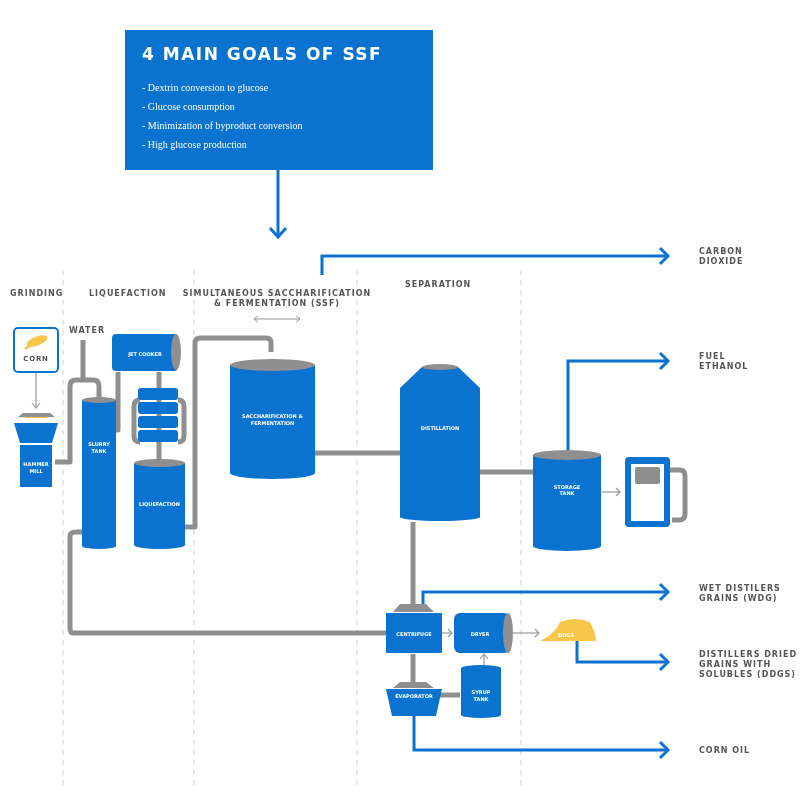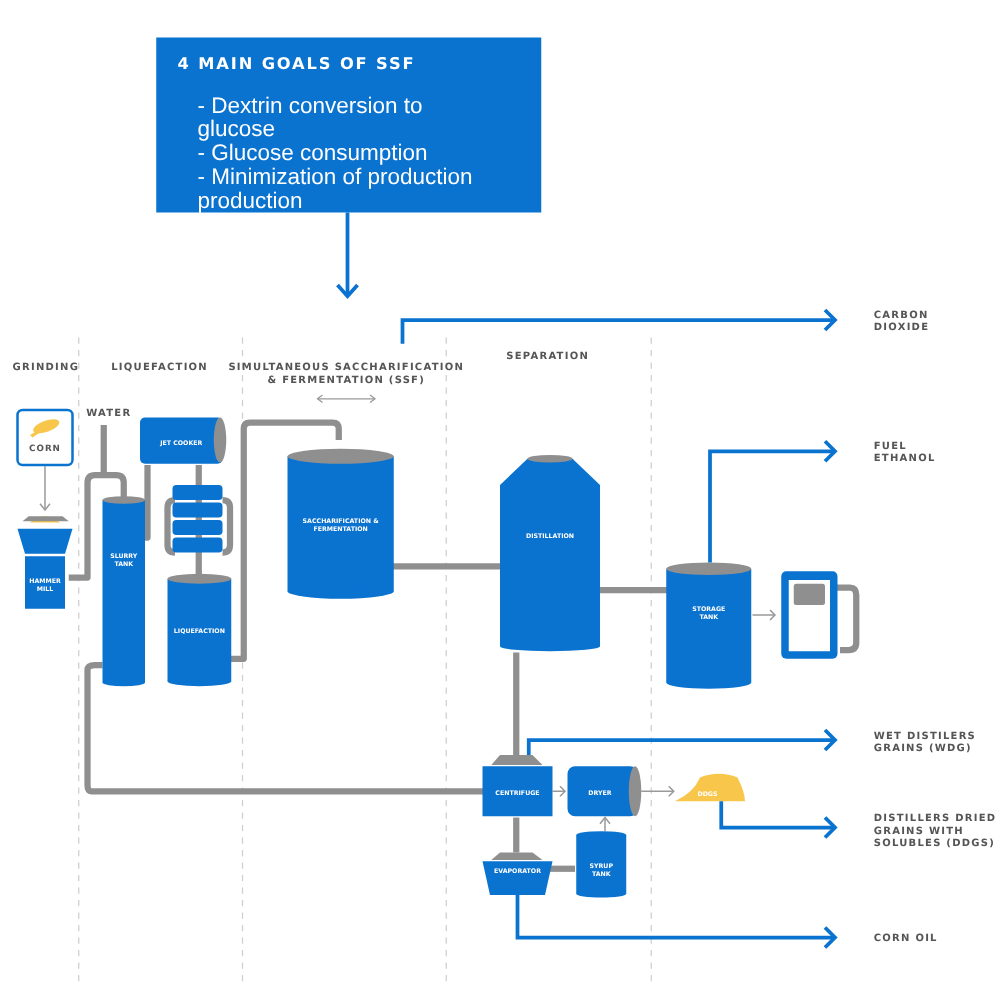--- a/index.html
+++ b/index.html
@@ -1,32 +1,32 @@
 <!DOCTYPE html>
 <html><head>
 <meta charset="utf-8">
 <style>
   html, body { margin:0; padding:0; background:#ffffff; }
   body { width:800px; height:800px; position:relative; overflow:hidden; font-family:"Liberation Sans", sans-serif; }
   #diagram { position:absolute; left:0; top:0; }
   .goals-box { position:absolute; left:125px; top:30px; width:308px; height:140px; background:#0a72cf; color:#fff; box-sizing:border-box; padding:14px 17px; }
-  .goals-title { font-family:"DejaVu Sans", sans-serif; font-weight:bold; font-size:13px; letter-spacing:1.5px; margin:0 0 14px 0; }
-  .goals-list { margin:16px; padding:0; list-style:none; font-family:Liberation Sans, sans-serif; font-size:18px; line-height:19px; }
+  .goals-title { font-family:"DejaVu Sans", sans-serif; font-weight:bold; font-size:17px; letter-spacing:1.5px; margin:0 0 14px 0; }
+  .goals-list { margin:0; padding:0; list-style:none; font-family:Liberation Serif, serif; font-size:10px; line-height:19px; }
   .goals-list li::before { content:"- "; }
   svg text { font-family:"DejaVu Sans", sans-serif; }
 </style>
 </head>
 <body>
 
 <div class="goals-box">
   <div class="goals-title">4 MAIN GOALS OF SSF</div>
   <ul class="goals-list">
     <li>Dextrin conversion to glucose</li>
     <li>Glucose consumption</li>
-    <li>Minimization of production production</li>
+    <li>Minimization of byproduct conversion</li>
     <li>High glucose production</li>
   </ul>
 </div>
 
 <svg id="diagram" width="800" height="800" viewBox="0 0 800 800">
 
   <g stroke="#cfcfcf" stroke-width="1" stroke-dasharray="5,5">
     <line x1="63" y1="270" x2="63" y2="790"></line>
     <line x1="194" y1="270" x2="194" y2="790"></line>
     <line x1="357" y1="270" x2="357" y2="790"></line>

